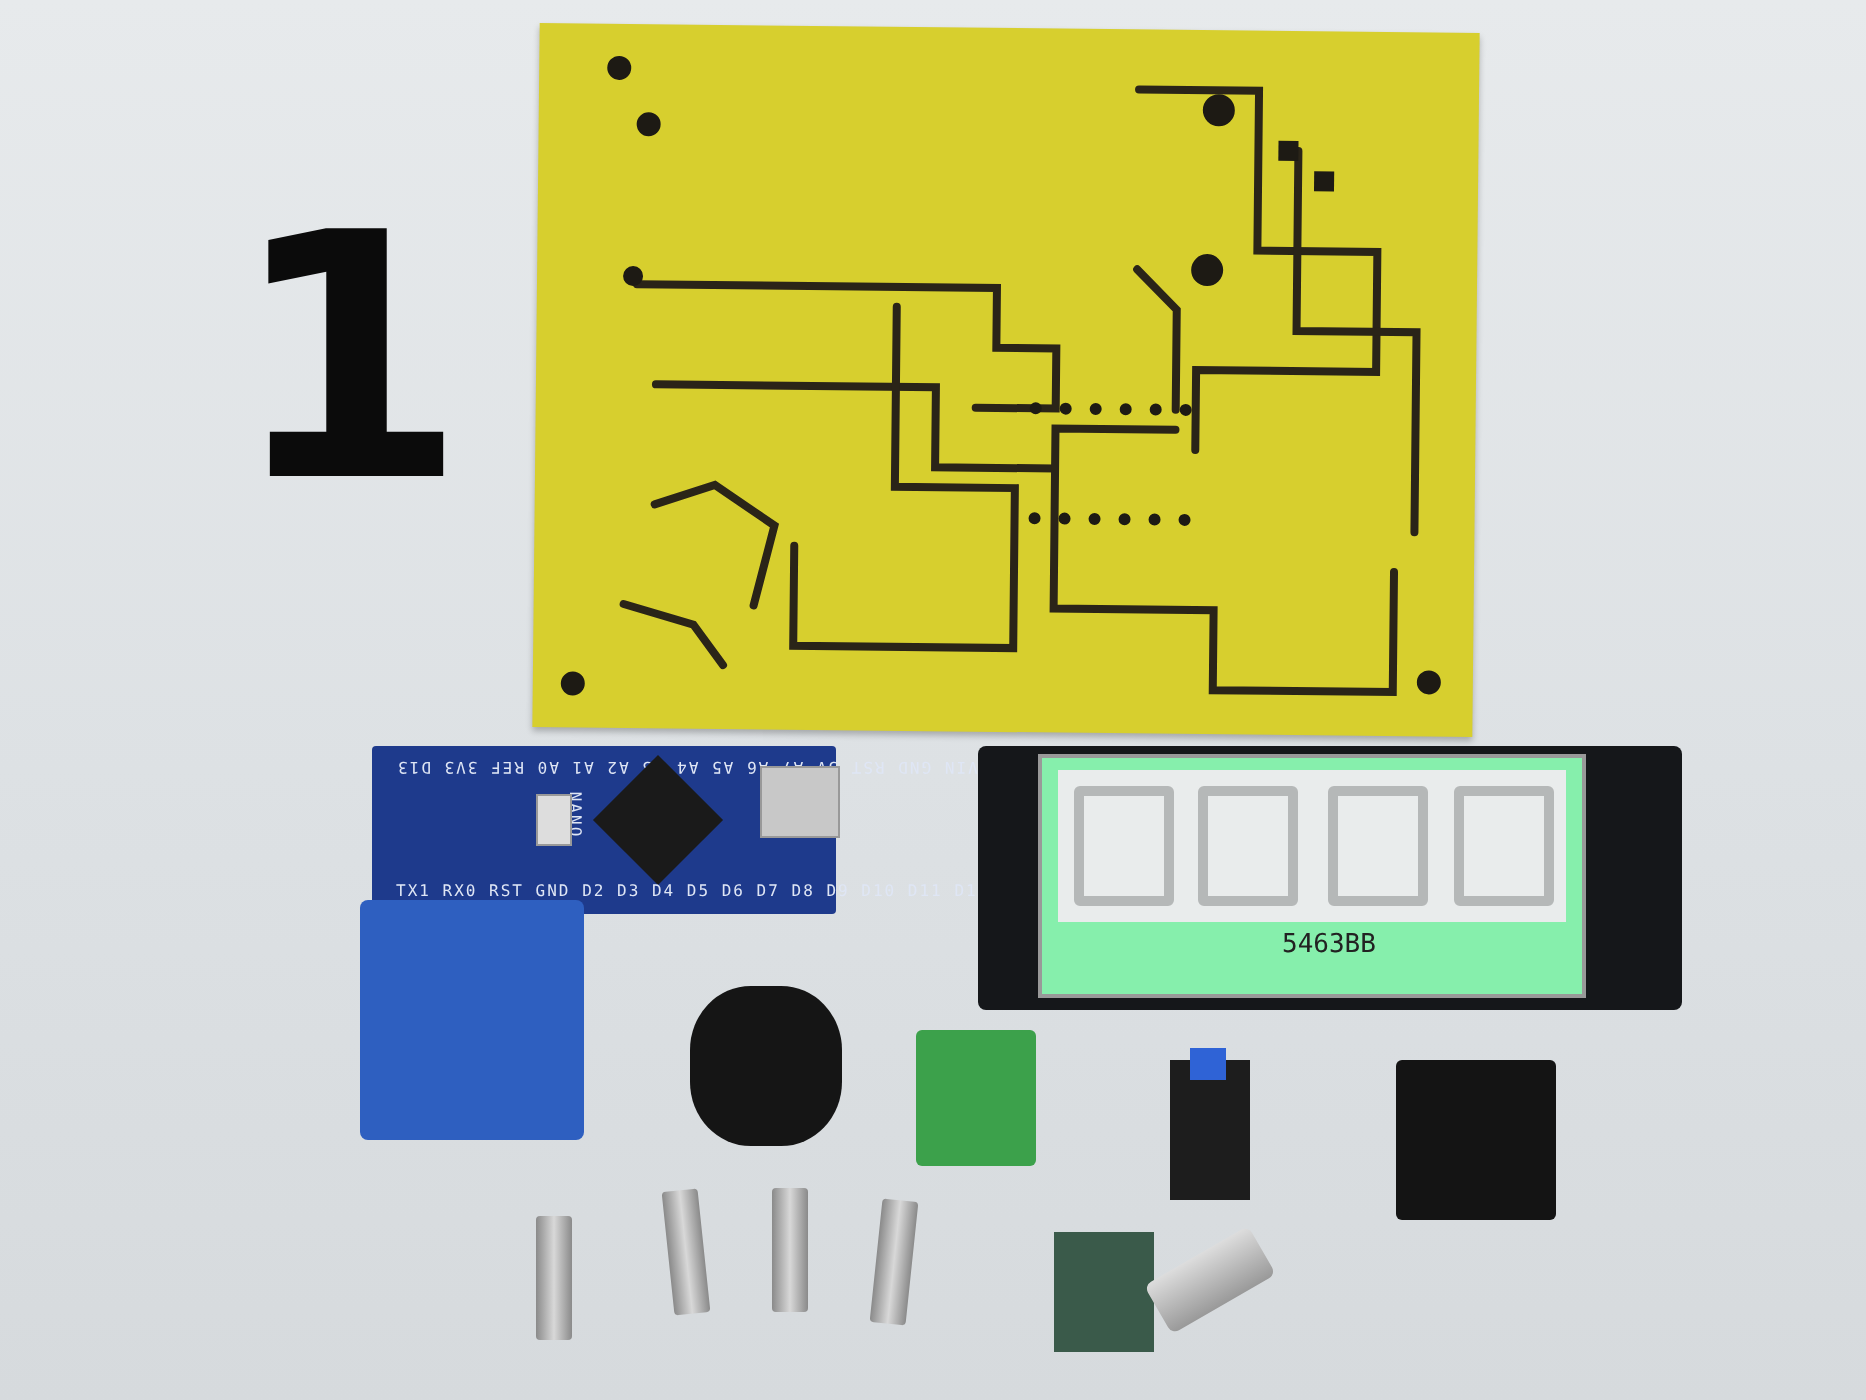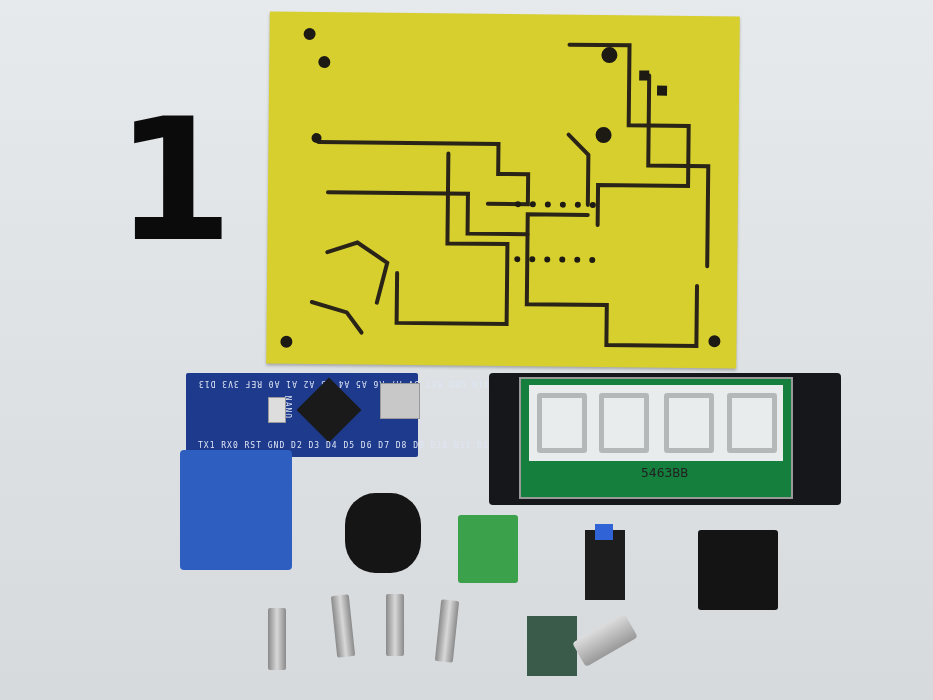--- a/index.html
+++ b/index.html
@@ -8,21 +8,21 @@
   .big-number { position:absolute; left:115px; top:95px; font-family:"DejaVu Sans", sans-serif; font-weight:bold; font-size:170px; color:#0b0b0b; line-height:1; }
   .pcb { position:absolute; left:268px; top:14px; width:470px; height:352px; background:#d7cf2e; transform:rotate(0.6deg); box-shadow:0 2px 3px rgba(0,0,0,.25); }
   .pcb svg { position:absolute; inset:0; }
   .nano { position:absolute; left:186px; top:373px; width:232px; height:84px; background:#1e3a8c; border-radius:2px; }
   .nano-text { position:absolute; color:#dfe6f5; font-size:8px; font-family:"DejaVu Sans Mono", monospace; letter-spacing:1px; white-space:nowrap; }
   .chip { position:absolute; left:120px; top:14px; width:46px; height:46px; background:#1a1a1a; transform:rotate(45deg); }
   .usb { position:absolute; left:194px; top:10px; width:38px; height:34px; background:#c8c8c8; border:1px solid #999; }
   .button { position:absolute; left:82px; top:24px; width:16px; height:24px; background:#ddd; border:1px solid #999; }
   .relay { position:absolute; left:180px; top:450px; width:112px; height:120px; background:#2e5fc0; border-radius:4px; }
   .display { position:absolute; left:489px; top:373px; width:352px; height:132px; background:#15171a; border-radius:4px; }
-  .disp-face { position:absolute; left:30px; top:4px; width:270px; height:118px; background:#15803d; border:2px solid #999; }
+  .disp-face { position:absolute; left:30px; top:4px; width:270px; height:118px; background:#86efac; border:2px solid #999; }
   .digit-area { position:absolute; left:8px; top:6px; width:254px; height:76px; background:#e9ecec; }
   .digit { position:absolute; top:8px; width:50px; height:60px; border:5px solid #b5b8b8; border-radius:3px; box-sizing:border-box; }
   .disp-label { position:absolute; left:120px; top:86px; font-size:13px; color:#222; font-family:"DejaVu Sans Mono", monospace; }
   .buzzer { position:absolute; left:345px; top:493px; width:76px; height:80px; background:#151515; border-radius:40%; }
   .terminal { position:absolute; left:458px; top:515px; width:60px; height:68px; background:#3ca14b; border-radius:3px; }
   .switch { position:absolute; left:585px; top:530px; width:40px; height:70px; background:#1d1d1d; }
   .switch-cap { position:absolute; left:10px; top:-6px; width:18px; height:16px; background:#2f63d6; }
   .jack { position:absolute; left:698px; top:530px; width:80px; height:80px; background:#141414; border-radius:3px; }
   .encoder { position:absolute; left:527px; top:596px; width:110px; height:90px; }
   .spacer { position:absolute; width:18px; height:62px; background:linear-gradient(90deg,#8a8a8a,#d8d8d8,#8a8a8a); border-radius:2px; }

